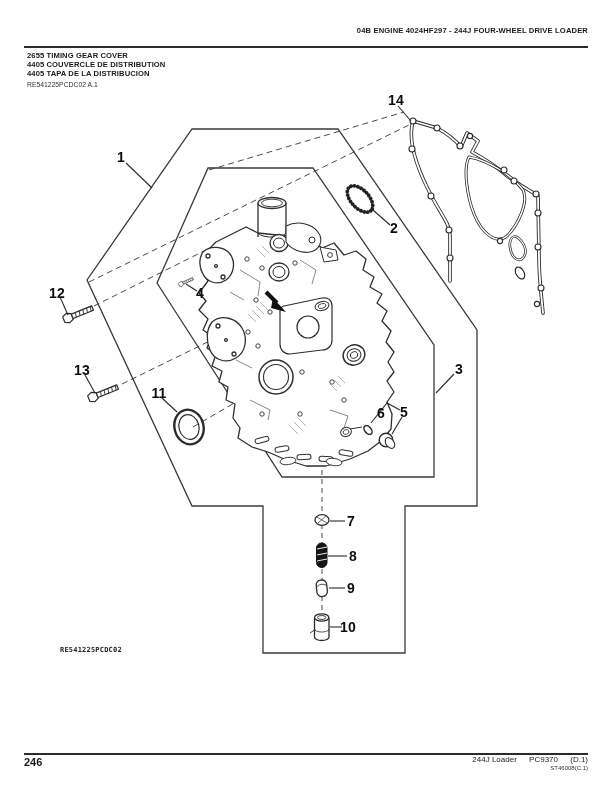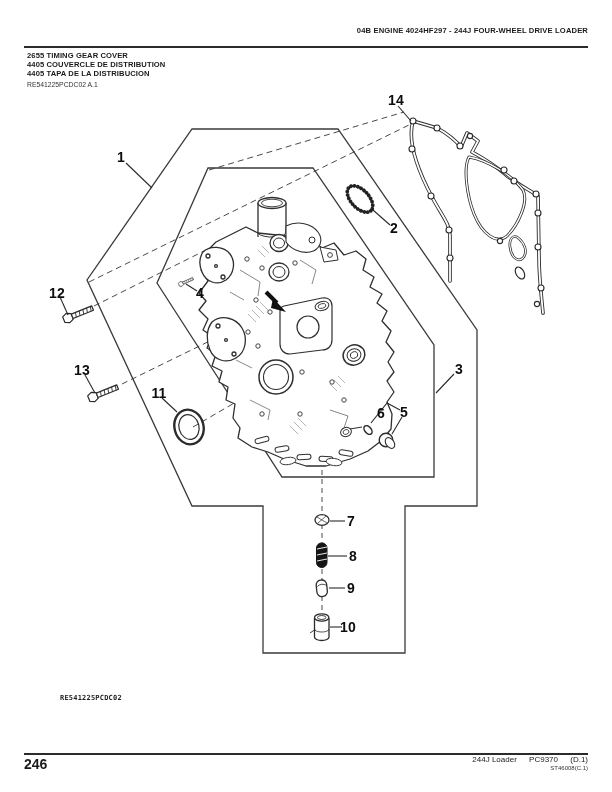--- a/index.html
+++ b/index.html
@@ -9,24 +9,24 @@
   }
   .hdr-right{position:absolute;right:24px;top:26px;text-align:right;
     font-size:7.6px;font-weight:bold;line-height:9.6px;letter-spacing:.15px;color:#1a1a1a;margin-left:32px;}
   .rule{position:absolute;left:24px;right:24px;height:1.6px;background:#2b2b2b;}
   .rule-top{top:46px;}
   .rule-bottom{top:753px;}
   .titles{position:absolute;left:27px;top:52px;font-size:7.6px;font-weight:bold;
     line-height:8.8px;letter-spacing:.1px;color:#1a1a1a;}
   .figcode{position:absolute;left:27px;top:81px;font-size:6.8px;color:#333;}
   .figlabel{position:absolute;left:60px;top:646px;font-family:"DejaVu Sans Mono",monospace;
-    font-size:7px;font-weight:bold;letter-spacing:.2px;color:#222;margin-top:48px;}
+    font-size:7px;font-weight:bold;letter-spacing:.2px;color:#222;}
   .co{position:absolute;transform:translate(-50%,-50%);font-size:14px;font-weight:bold;
     color:#0d0d0d;letter-spacing:.2px;}
-  .ftr-page{position:absolute;left:24px;top:756px;font-size:14px;font-weight:bold;color:#1a1a1a;}
+  .ftr-page{position:absolute;left:24px;top:756px;font-size:11px;font-weight:bold;color:#1a1a1a;}
   .ftr-right{position:absolute;right:24px;top:756px;text-align:right;color:#1a1a1a;}
   .ftr-line1{font-size:8px;line-height:8px;}
   .ftr-line1 span{margin-left:10px;}
   .ftr-line2{font-size:6px;line-height:8px;color:#333;}
   svg{position:absolute;left:0;top:0;}
   svg *{vector-effect:none;}
 </style>
 </head>
 <body>
 

